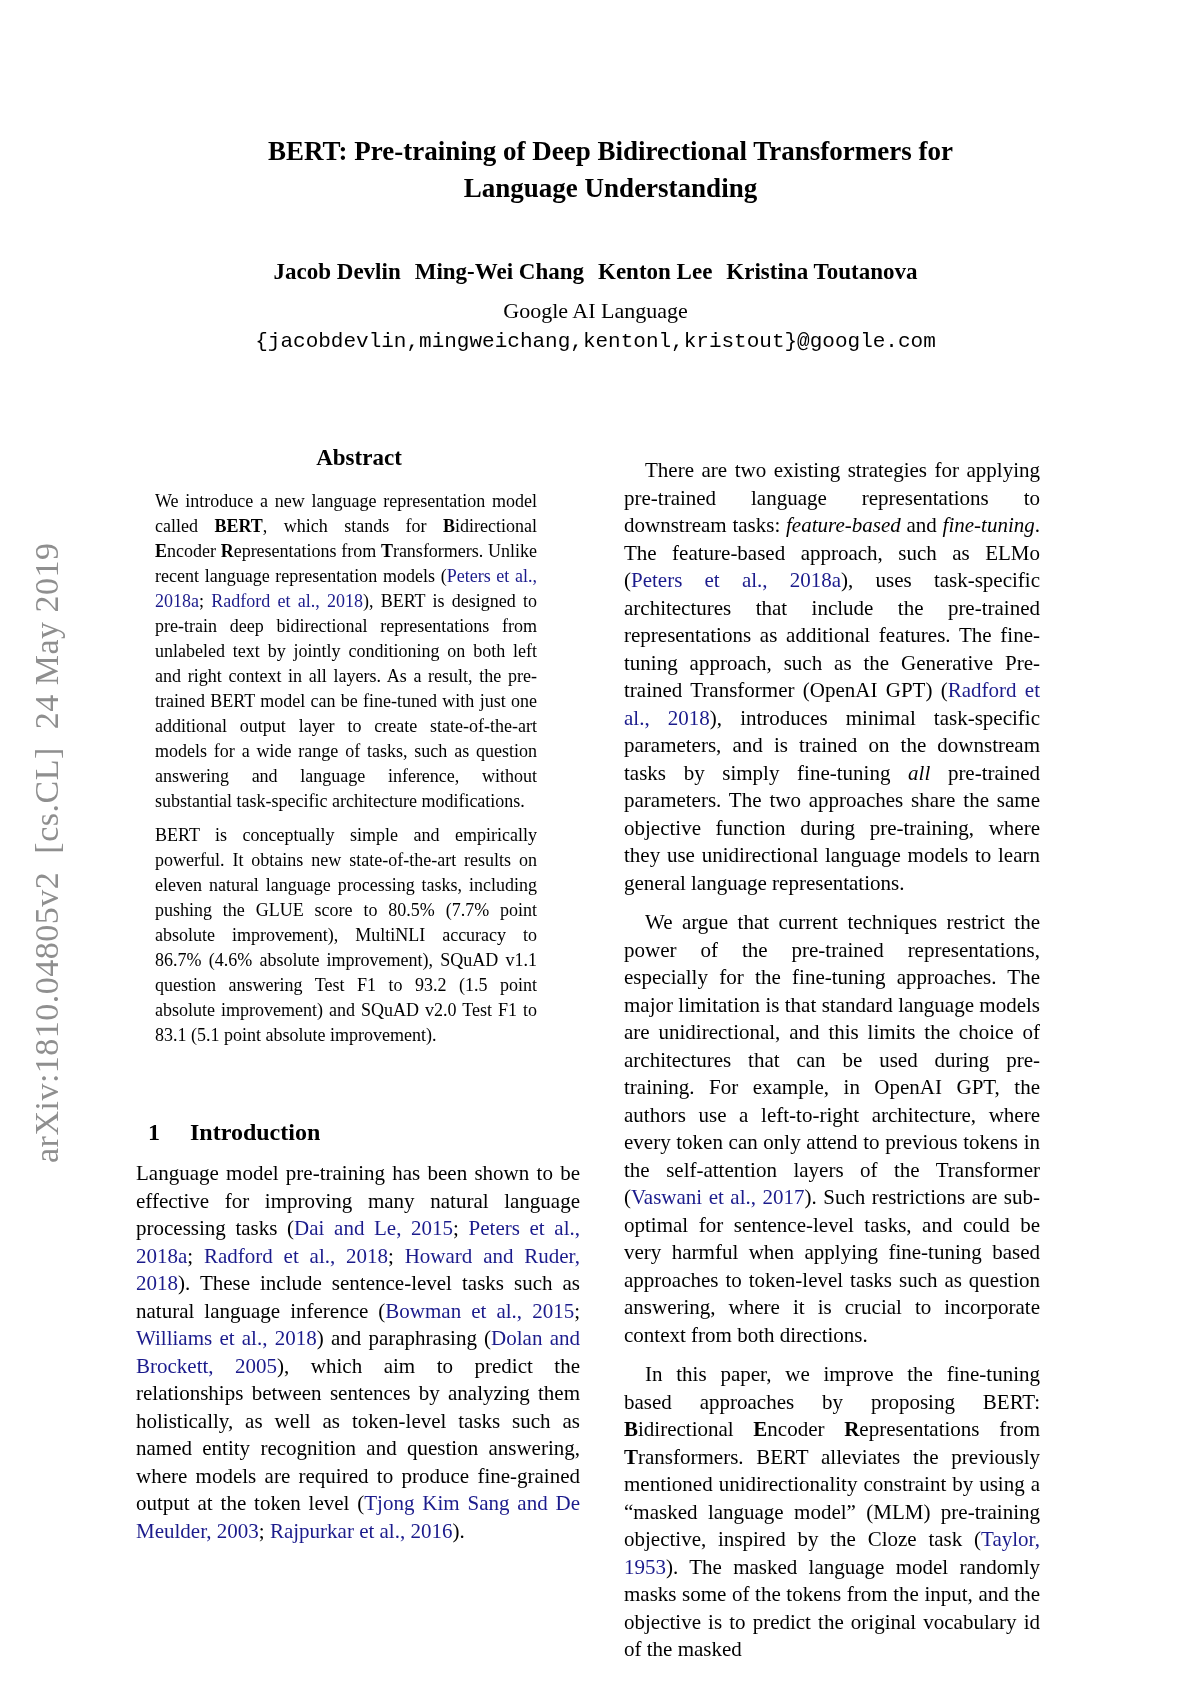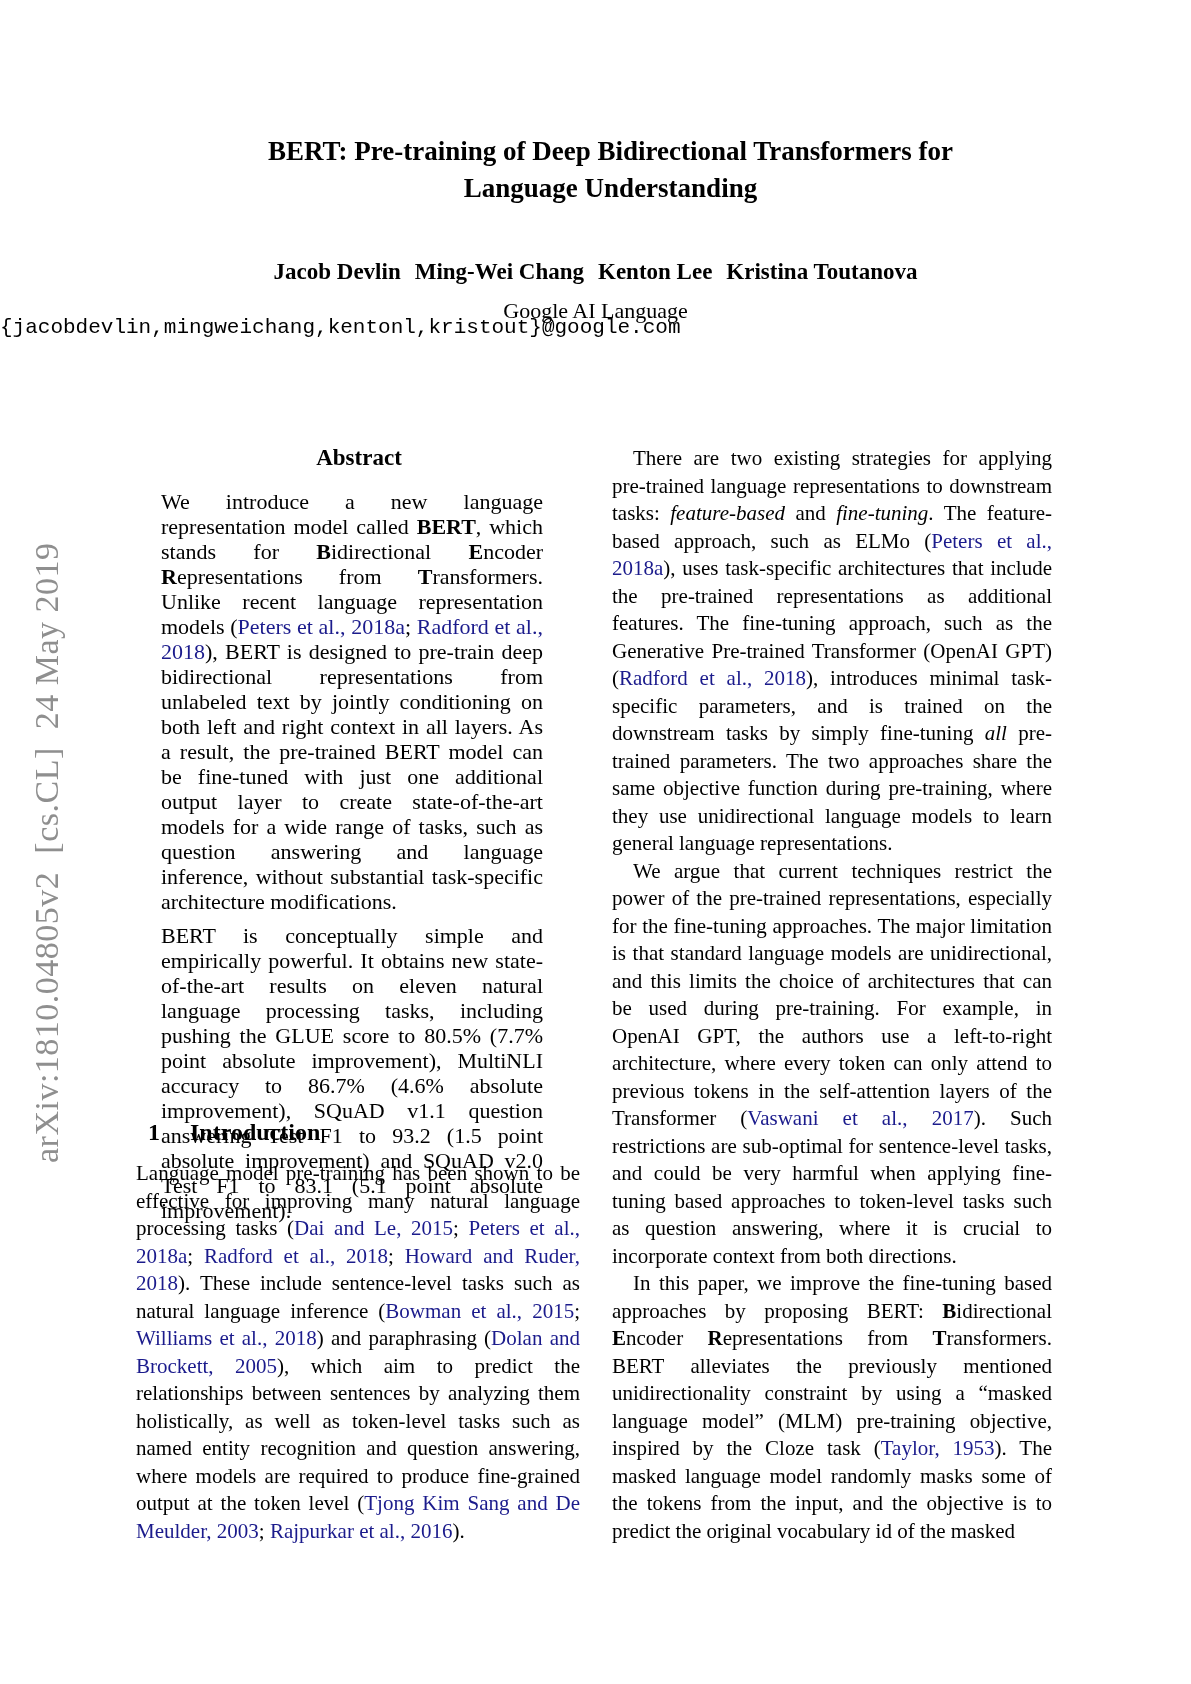--- a/index.html
+++ b/index.html
@@ -27,51 +27,52 @@
   .authors {
     position: absolute; top: 258px; left: 0; width: 100%;
     display: flex; justify-content: center; column-gap: 14px;
     font-weight: bold; font-size: 23px; line-height: 28px;
   }
   .affiliation {
     position: absolute; top: 298px; left: 0; width: 100%;
     text-align: center; font-size: 22px; line-height: 26px;
   }
   .email {
-    position: absolute; top: 315px; left: 0; width: 100%;
+    position: absolute; top: 329px; left: 0; width: 100%;
+    text-align: center;
     font-family: "Liberation Mono", "DejaVu Sans Mono", monospace;
     font-size: 21px; line-height: 26px; letter-spacing: 0px;
   }
 
   
   .abstract-heading {
     position: absolute; top: 444px; left: 136px; width: 444px;
     text-align: center; font-size: 23px; font-weight: bold; margin: 1px;
   }
   .abstract-body {
-    position: absolute; top: 489px; left: 161px; width: 382px;
-    font-size: 22px; line-height: 25px; text-align: justify;
+    position: absolute; top: 489px; left: 155px; width: 382px;
+    font-size: 18px; line-height: 25px; text-align: justify;
   }
   .abstract-body p { margin: 0 0 9px 0; }
   .section-heading {
     position: absolute; top: 1119px; left: 148px; width: 444px;
     font-size: 24px; font-weight: bold; margin: 0;
   }
   .section-heading .sec-num { margin-right: 24px; }
   .intro-para {
     position: absolute; top: 1160px; left: 136px; width: 444px;
     font-size: 21px; line-height: 27.5px; text-align: justify; margin: 0;
   }
 
   
   .col-right {
     position: absolute; top: 445px; left: 612px; width: 440px;
     font-size: 21px; line-height: 27.5px; text-align: justify;
   }
-  .col-right p { margin: 0; text-indent: 21px; }
+  .col-right p { margin: 12px; text-indent: 21px; }
 
   
   .seg-b { font-weight: bold; }
   .seg-i { font-style: italic; }
   .seg-l { color: #1b1b8c; }
 </style>
 </head>
 <body>
 
 <div class="page">

